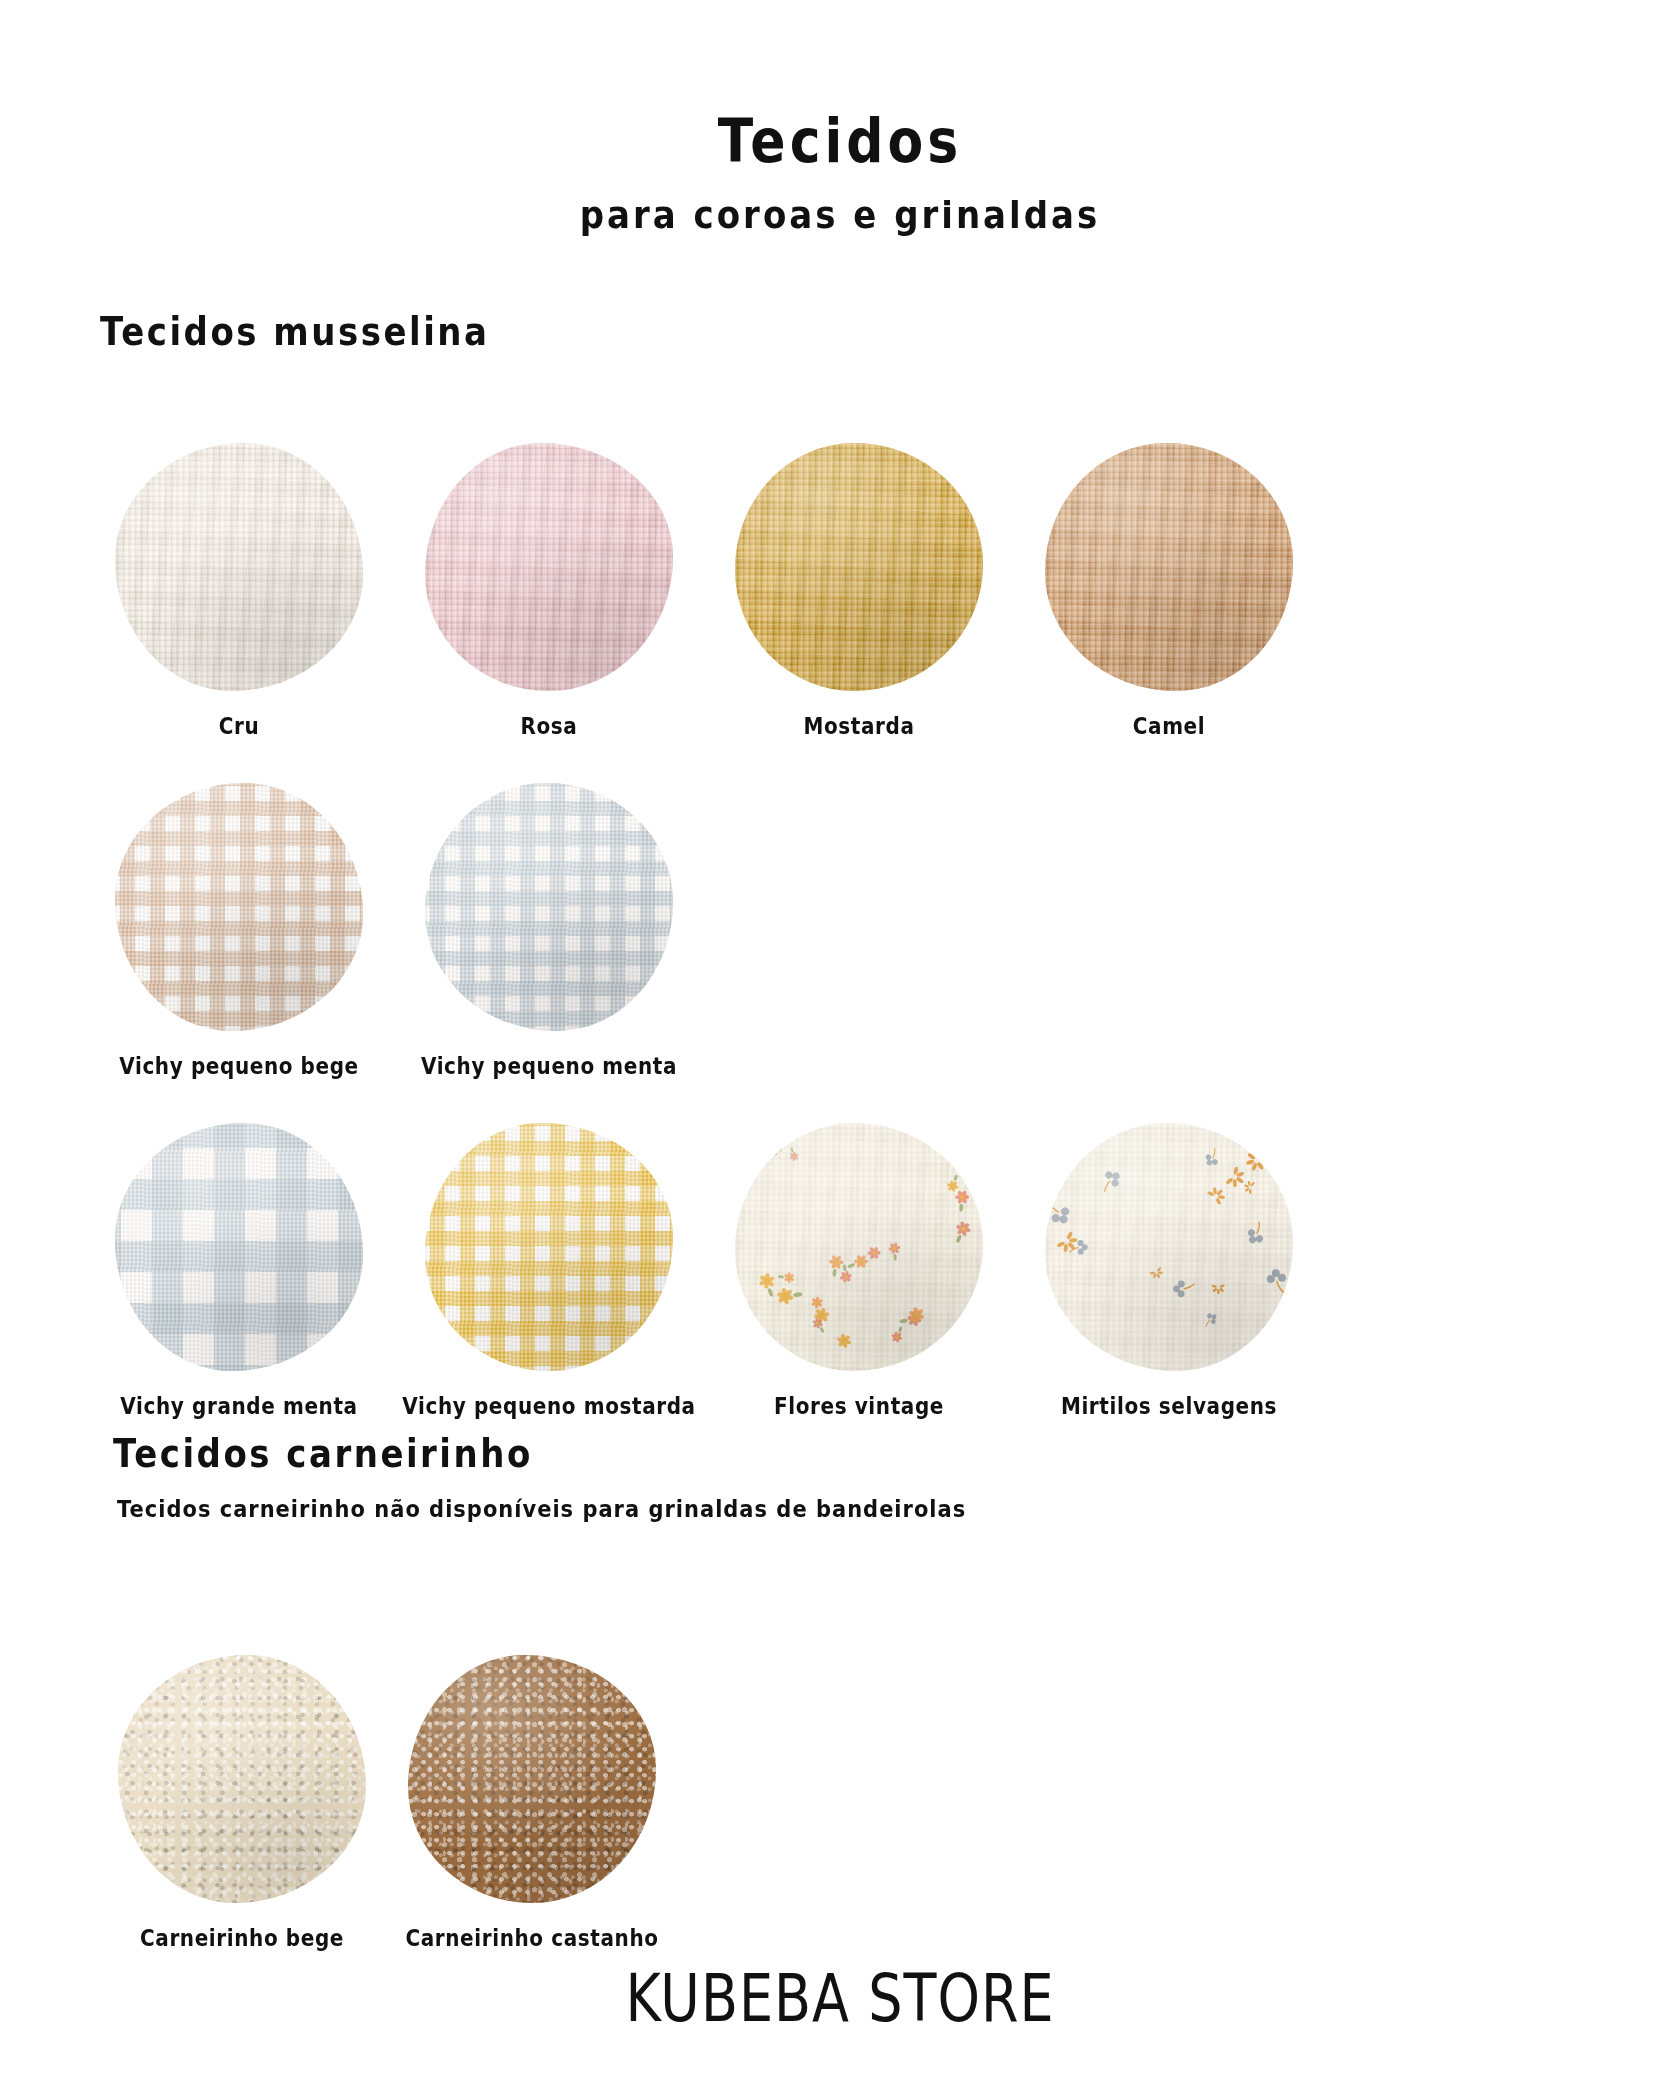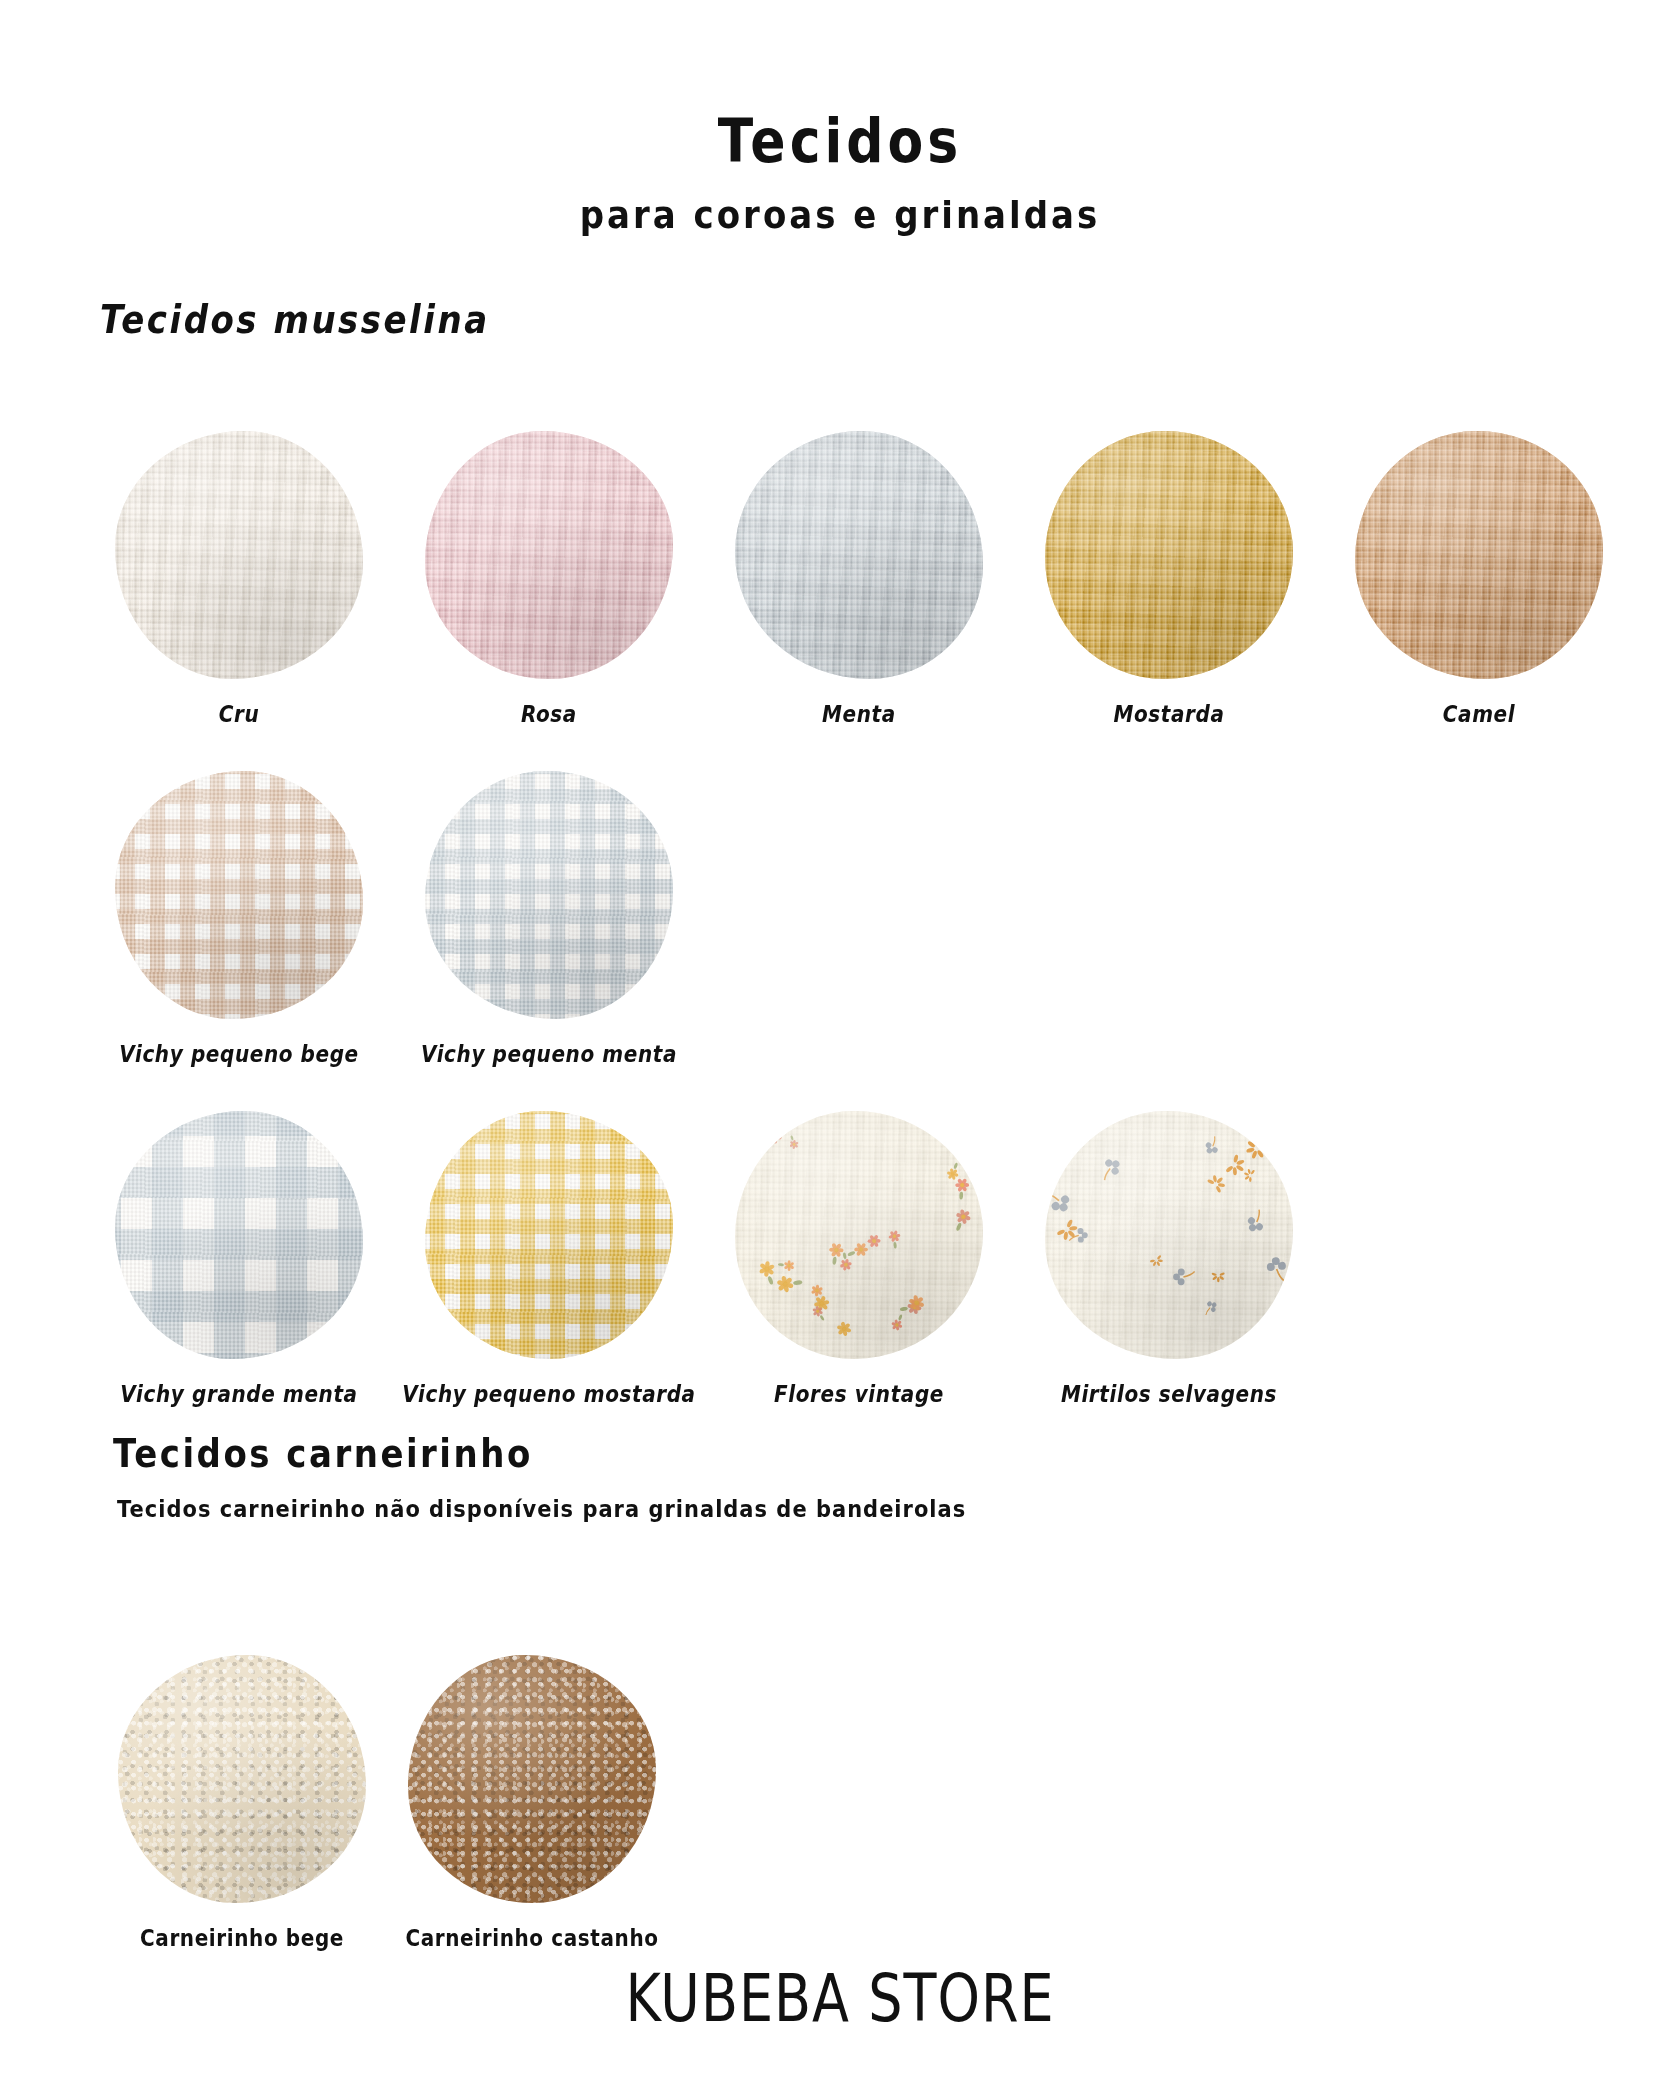--- a/index.html
+++ b/index.html
@@ -135,49 +135,40 @@
 <body>
 
 <div class="page">
 
   <div class="header">
     <div class="title">Tecidos</div>
     <div class="subtitle">para coroas e grinaldas</div>
   </div>
 
   <div id="sections-root">
-      <div class="section" style="top: 296px; font-style: italic;">
+      <div class="section" style="top: 308px;">
         <div class="section-heading">Tecidos musselina</div>
         <div class="grid cols5" style="margin-top: 95px;">
           <div class="cell">
             <div class="swatch-wrap">
               <div class="swatch v2" style="background: rgb(244, 235, 223);">
                 <div class="tex gauze"></div>
                 <div class="shade"></div>
               </div>
             </div>
             <div class="caption">Cru</div>
           </div>
           <div class="cell">
             <div class="swatch-wrap">
               <div class="swatch v3" style="background: rgb(240, 191, 197);">
                 <div class="tex gauze"></div>
                 <div class="shade"></div>
               </div>
             </div>
             <div class="caption">Rosa</div>
-          </div>
-          <div class="cell">
-            <div class="swatch-wrap">
-              <div class="swatch v4" style="background: rgb(195, 204, 210);">
-                <div class="tex gauze"></div>
-                <div class="shade"></div>
-              </div>
-            </div>
-            <div class="caption">Menta</div>
           </div>
           <div class="cell">
             <div class="swatch-wrap">
               <div class="swatch v5" style="background: rgb(209, 154, 28);">
                 <div class="tex gauze"></div>
                 <div class="shade"></div>
               </div>
             </div>
             <div class="caption">Mostarda</div>
           </div>

